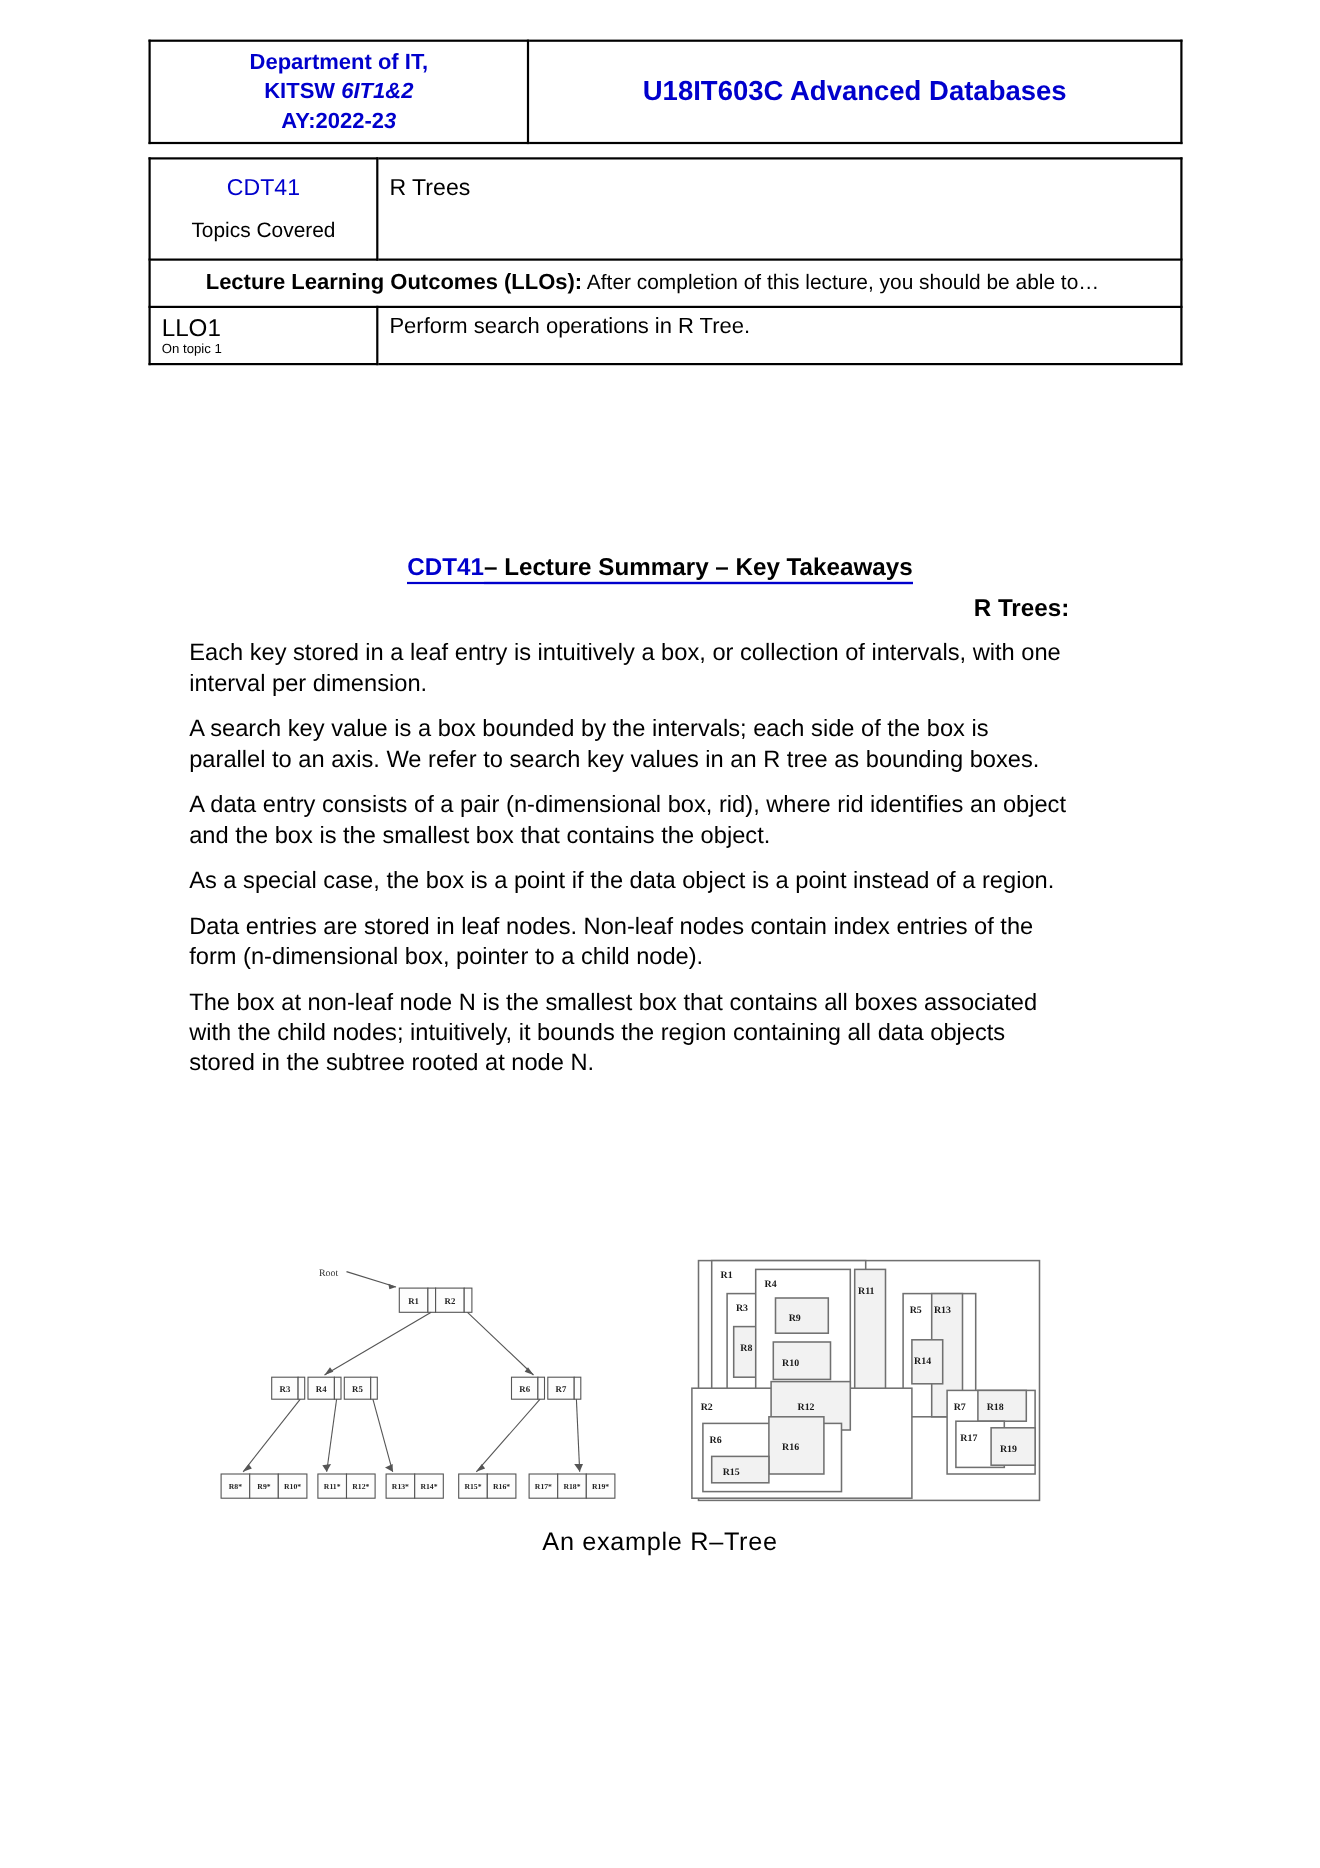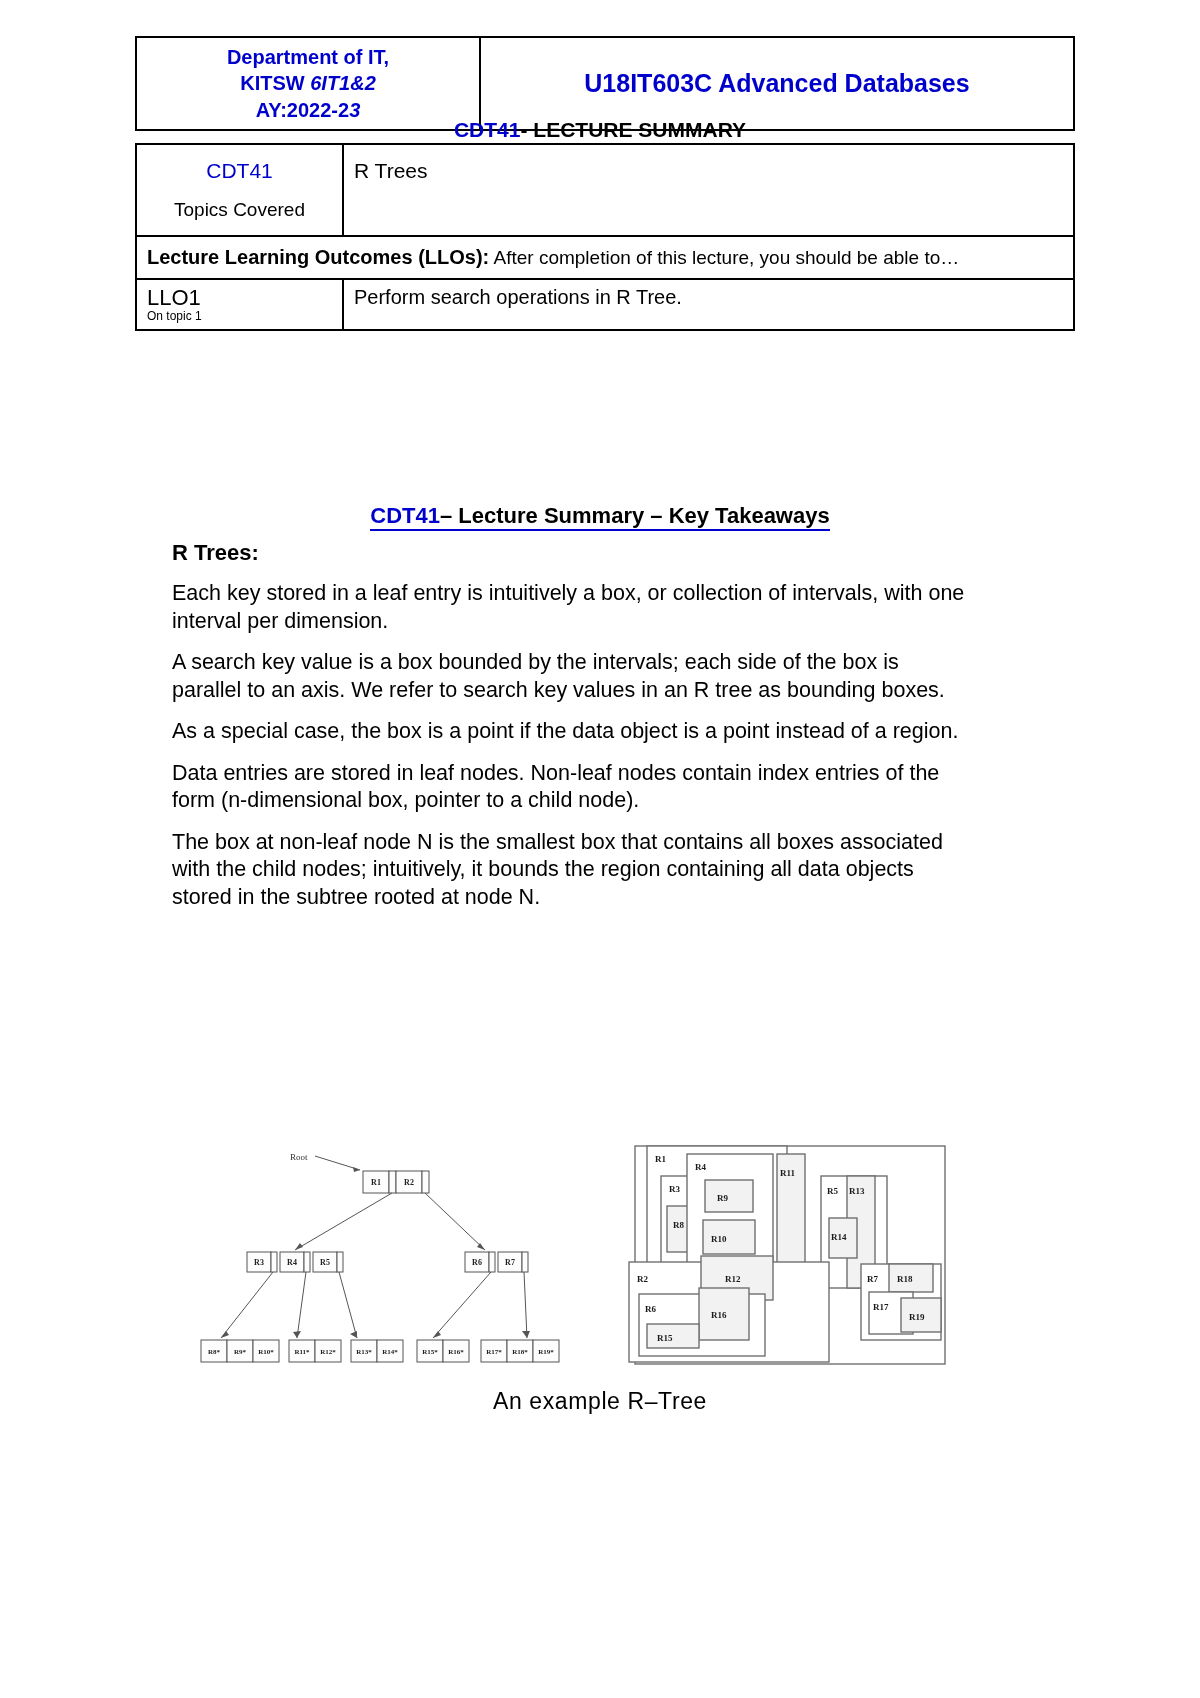--- a/index.html
+++ b/index.html
@@ -112,21 +112,21 @@
     font-weight: bold;
     padding-top: 4px;
   }
   .row-topics td { height: 78px; }
   .row-mot td { height: 138px; }
 
   .llo-head {
     font-size: 19px;
     line-height: 1.4;
   }
-  .llo-head b { font-size: 20px; }
+  .llo-head b { font-size: 20px; margin-left: 40px; }
   .llo-num {
     width: 88px;
     text-align: left;
     padding: 2px 4px 2px 8px;
   }
   .llo-num .n { font-size: 22px; line-height: 1.05; }
   .llo-num .s { font-size: 12px; display: block; }
   .llo-text { font-size: 20px; padding-top: 14px; }
 
   
@@ -148,20 +148,21 @@
   .body-wrap {
     position: absolute;
     left: 172px;
     top: 540px;
     width: 800px;
   }
   .kt-subhead {
     font-size: 22px;
     font-weight: bold;
     margin: 0 0 14px 0;
+    text-align: right;
   }
   .para {
     font-size: 21.5px;
     line-height: 1.28;
     margin: 0 0 14px 0;
   }
 
   
   .figure {
     position: absolute;
@@ -210,23 +211,20 @@
       <td class="hdr-left">
         <div>Department of IT,</div>
         <div><span>KITSW </span><span class="ital">6IT1&amp;2</span></div>
         <div><span>AY:2022-2</span><span class="ital">3</span></div>
       </td>
       <td class="hdr-right">U18IT603C Advanced Databases</td>
     </tr>
   </tbody>
     </table>
 
-  <div class="lecture-summary-title">
-    <span class="blue">CDT41</span><span>- LECTURE SUMMARY</span>
-  </div>
 
   <table class="sum-table">
     <tbody>
         <tr class="row-topics">
       <td class="cell-label">
         <div class="topic-code">CDT41</div>
         <div class="topic-sub">Topics Covered</div>
       </td>
       <td>
         <div class="topic-value">R Trees</div>
@@ -248,20 +246,21 @@
     </table>
 
   <div class="kt-title">
     <span><span class="blue">CDT41</span><span>– Lecture Summary – Key Takeaways</span></span>
   </div>
 
   <div class="body-wrap">
     <div class="kt-subhead">R Trees:</div>
     <p class="para"> Each key stored in a leaf entry is intuitively a box, or collection of intervals, with one interval per dimension.</p>
     <p class="para">A search key value is a box bounded by the intervals; each side of the box is parallel to an axis. We refer to search key values in an R tree as bounding boxes.</p>
+    <p class="para">A data entry consists of a pair (n-dimensional box, rid), where rid identifies an object and the box is the smallest box that contains the object.</p>
     <p class="para">As a special case, the box is a point if the data object is a point instead of a region.</p>
     <p class="para">Data entries are stored in leaf nodes. Non-leaf nodes contain index entries of the form (n-dimensional box, pointer to a child node).</p>
     <p class="para">The box at non-leaf node N is the smallest box that contains all boxes associated with the child nodes; intuitively, it bounds the region containing all data objects stored in the subtree rooted at node N.</p>
   </div>
 
   <div class="figure">
     <svg class="fig-svg" width="830" height="300" viewBox="0 0 830 300" xmlns="http://www.w3.org/2000/svg">
       <style>
         .nb { fill:#fdfdfd; stroke:#555; stroke-width:1; }
         .nt { font-family:"Liberation Serif", serif; font-size:8px; font-weight:bold; fill:#222; text-anchor:middle; }

